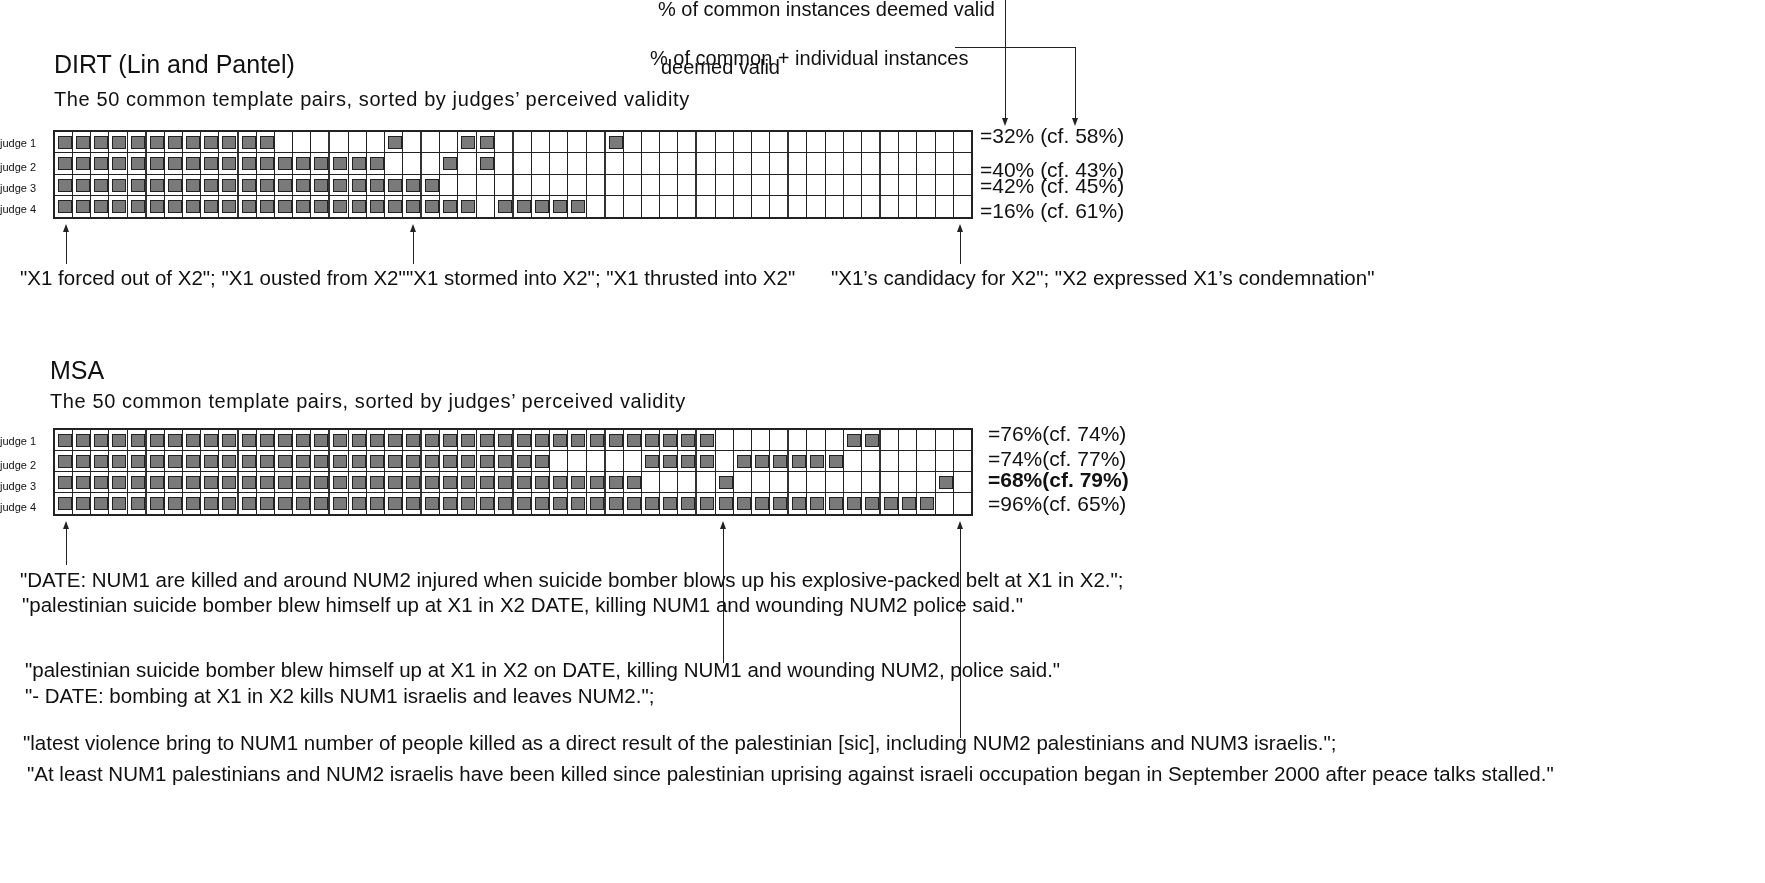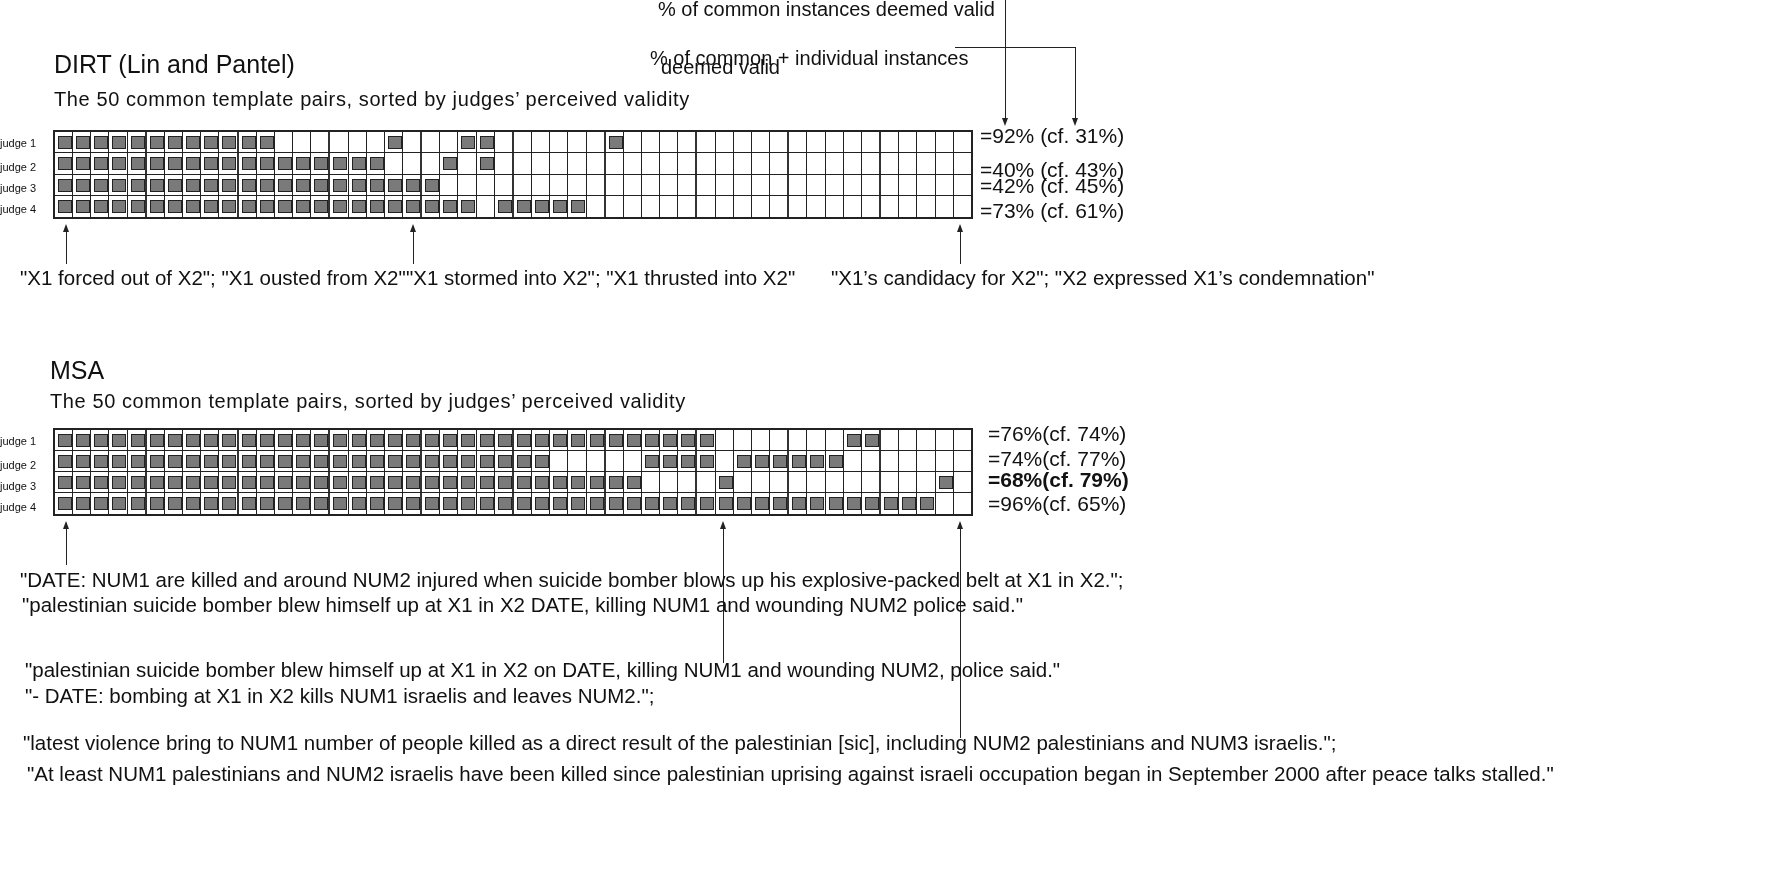--- a/index.html
+++ b/index.html
@@ -423,24 +423,24 @@
         <div class="cell"></div>
         <div class="cell thick"></div>
         <div class="cell"></div>
         <div class="cell"></div>
         <div class="cell"></div>
         <div class="cell"></div>
         <div class="cell"></div>
       </div>
     </div>
 
-  <div class="abs pct" style="left:980px; top:124px;">=92% (cf. 31%)</div>
+  <div class="abs pct" style="left:980px; top:124px;">=32% (cf. 58%)</div>
   <div class="abs pct" style="left:980px; top:158px;">=40% (cf. 43%)</div>
   <div class="abs pct" style="left:980px; top:174px;">=42% (cf. 45%)</div>
-  <div class="abs pct" style="left:980px; top:199px;">=73% (cf. 61%)</div>
+  <div class="abs pct" style="left:980px; top:199px;">=16% (cf. 61%)</div>
 
   <div class="vline" style="left:66px; top:226px; height:38px;"></div>
   <div class="arrowhead up" style="left:63px; top:224px;"></div>
   <div class="vline" style="left:413px; top:226px; height:38px;"></div>
   <div class="arrowhead up" style="left:410px; top:224px;"></div>
   <div class="vline" style="left:960px; top:226px; height:38px;"></div>
   <div class="arrowhead up" style="left:957px; top:224px;"></div>
 
   <div class="abs quote" style="left:20px; top:266px;">"X1 forced out of X2"; "X1 ousted from X2"</div>
   <div class="abs quote" style="left:406px; top:266px;">"X1 stormed into X2"; "X1 thrusted into X2"</div>

